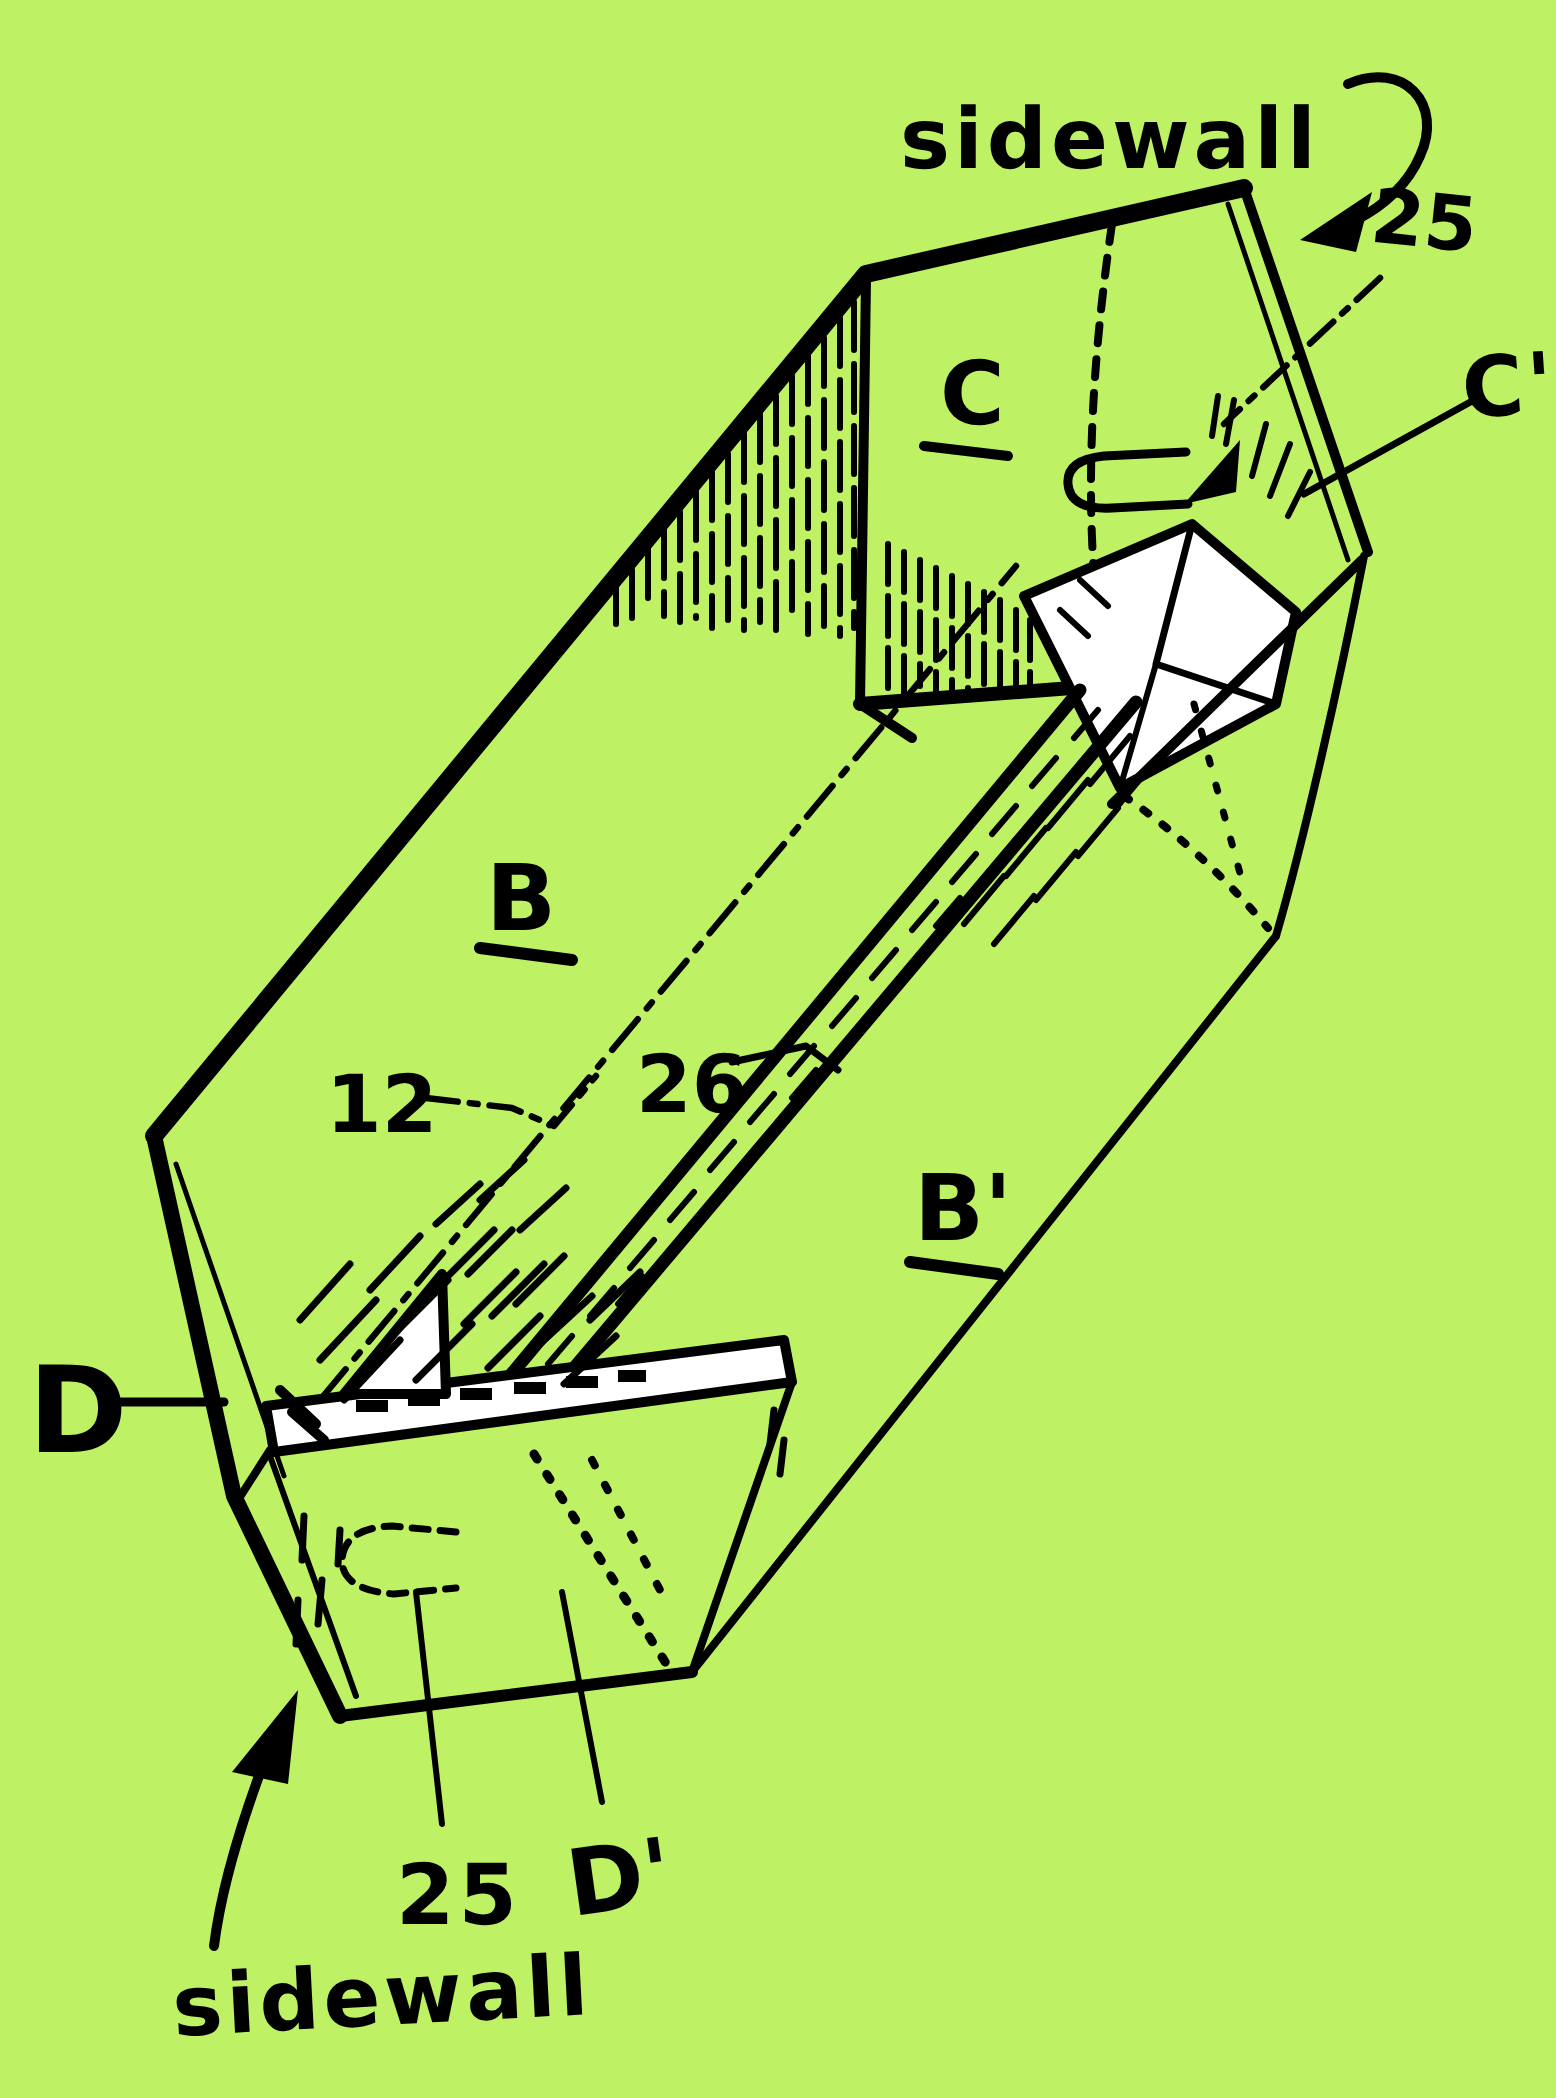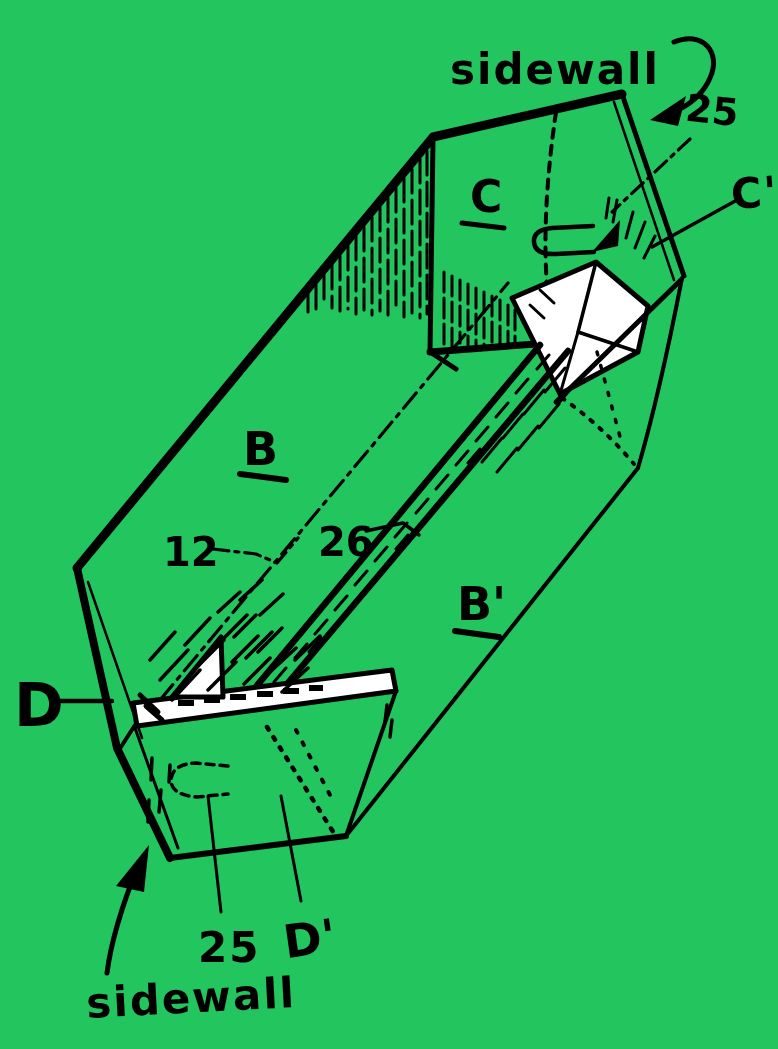--- a/index.html
+++ b/index.html
@@ -1,16 +1,16 @@
 <!DOCTYPE html>
 <html><head>
 <meta charset="utf-8">
 <style>
   html,body{margin:0;padding:0;background:#fff;}
-  .canvas{position:relative;width:778px;height:1049px;background:#22c55e;overflow:hidden;}
+  .canvas{position:relative;width:778px;height:1049px;background:#bef264;overflow:hidden;}
   svg{position:absolute;left:0;top:0;}
   svg path, svg polygon, svg line{stroke:#000;fill:none;stroke-linecap:round;stroke-linejoin:round;}
   .fill{fill:#000;stroke:none;}
   .wfill{fill:#ffffff;}
   .s2{stroke-width:2.5}.s3{stroke-width:3}.s32{stroke-width:3.2}.s35{stroke-width:3.5}
   .s4{stroke-width:4}.s45{stroke-width:4.5}.s5{stroke-width:5}.s6{stroke-width:6}
   .s65{stroke-width:6.5}.s7{stroke-width:7}.s8{stroke-width:8}.s9{stroke-width:9}
   .dashfold{stroke-dasharray:9 8;}
   .dashdot{stroke-dasharray:20 7 4 7;}
   .dashdot2{stroke-dasharray:16 6 4 6;}

